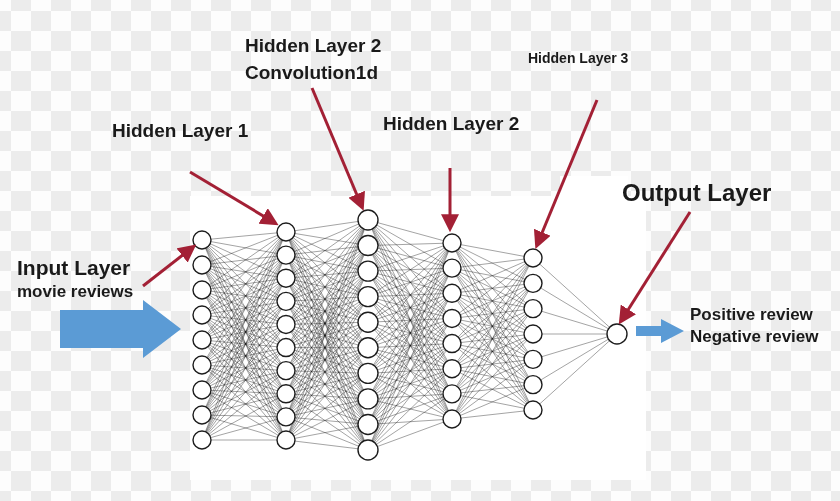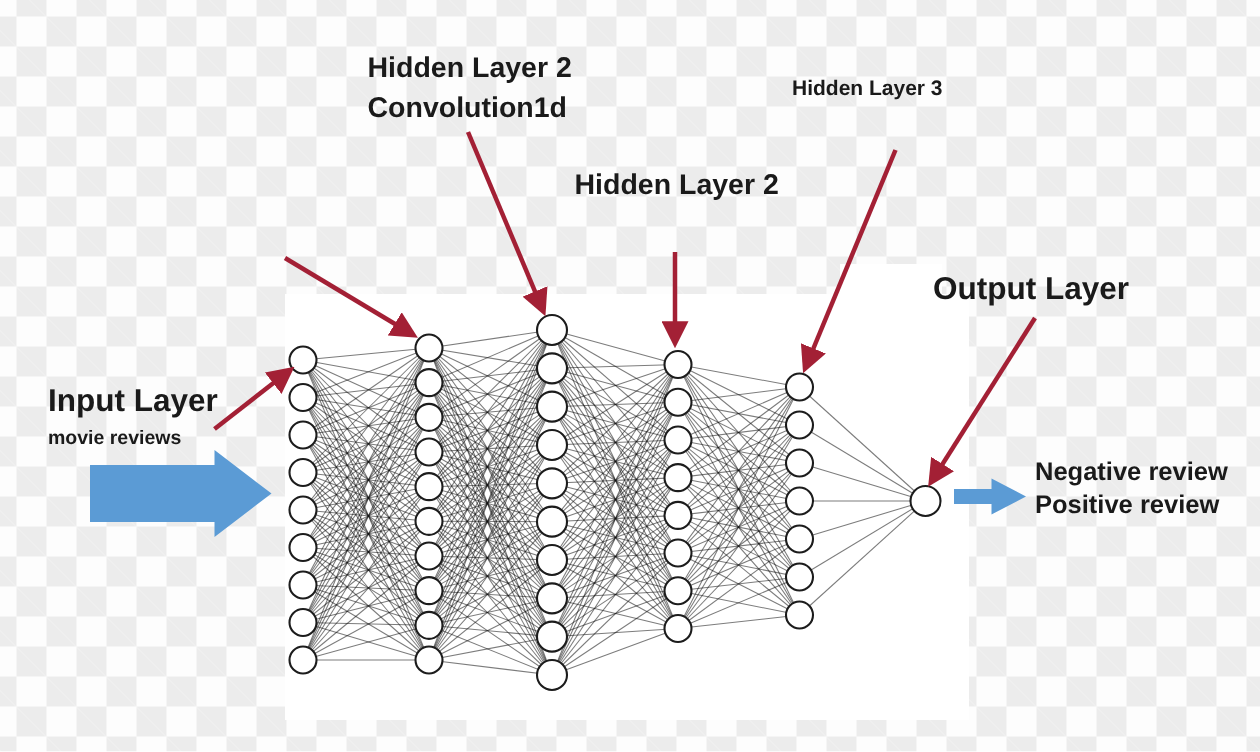--- a/index.html
+++ b/index.html
@@ -21,28 +21,28 @@
       linear-gradient(45deg,var(--checker) 25%,transparent 25%,transparent 75%,var(--checker) 75%);
     background-size:40px 40px;
     background-position:-9px -9px,11px 11px;
   }
   .white-backdrop{position:absolute;background:var(--white);}
   .wb-main{left:190px;top:196px;width:456px;height:284px;}
   .wb-side{left:560px;top:176px;width:68px;height:22px;}
   svg.net{position:absolute;left:0;top:0;}
   .label{position:absolute;color:var(--ink);font-weight:bold;white-space:nowrap;}
   .label .t,.label .s{white-space:nowrap;}
-  .lbl-input{left:17px;top:254px;margin-left:15px;}
+  .lbl-input{left:17px;top:254px;}
   .lbl-input .t{font-size:21px;line-height:27px;}
-  .lbl-input .s{font-size:13px;line-height:22px;}
+  .lbl-input .s{font-size:17px;line-height:22px;}
   .lbl-hidden1{left:112px;top:117px;font-size:19px;line-height:27px;}
   .lbl-conv{left:245px;top:32px;font-size:19px;line-height:27px;}
   .lbl-maxpool{left:383px;top:110px;font-size:19px;line-height:27px;}
   .lbl-dense{left:528px;top:45px;font-size:14px;line-height:27px;}
-  .lbl-output{left:622px;top:180px;font-size:21px;line-height:26px;}
+  .lbl-output{left:622px;top:180px;font-size:24px;line-height:26px;}
   .lbl-result{left:690px;top:304px;font-size:17px;line-height:22px;}
   .caption{position:absolute;left:229px;top:457px;font-size:17px;font-weight:normal;color:var(--caption-red);white-space:nowrap;}
 </style>
 </head>
 <body>
 
 <div class="stage">
 
   <div class="white-backdrop wb-main"></div>
   <div class="white-backdrop wb-side"></div>
@@ -456,38 +456,39 @@
       <polygon points="60,310 143,310 143,300 181,329 143,358 143,348 60,348" fill="#5b9bd5"></polygon>
       <polygon points="636,326 661,326 661,319 684,331 661,343 661,336 636,336" fill="#5b9bd5"></polygon>
     </svg>
 
   <div class="label lbl-input">
     <div class="t">Input Layer</div>
     <div class="s">movie reviews</div>
   </div>
 
   <div class="label lbl-hidden1">
+    <div class="t">Hidden Layer 1</div>
   </div>
 
   <div class="label lbl-conv">
     <div class="t">Hidden Layer 2</div>
     <div class="s">Convolution1d</div>
   </div>
 
   <div class="label lbl-maxpool">
     <div class="t">Hidden Layer 2</div>
   </div>
 
   <div class="label lbl-dense">
     <div class="t">Hidden Layer 3</div>
   </div>
 
   <div class="label lbl-output">
     <div class="t">Output Layer</div>
   </div>
 
   <div class="label lbl-result">
+    <div class="t">Positive review</div>
     <div class="t">Negative review</div>
-    <div class="t">Positive review</div>
   </div>
 
 
 </div>
 
 </body></html>

